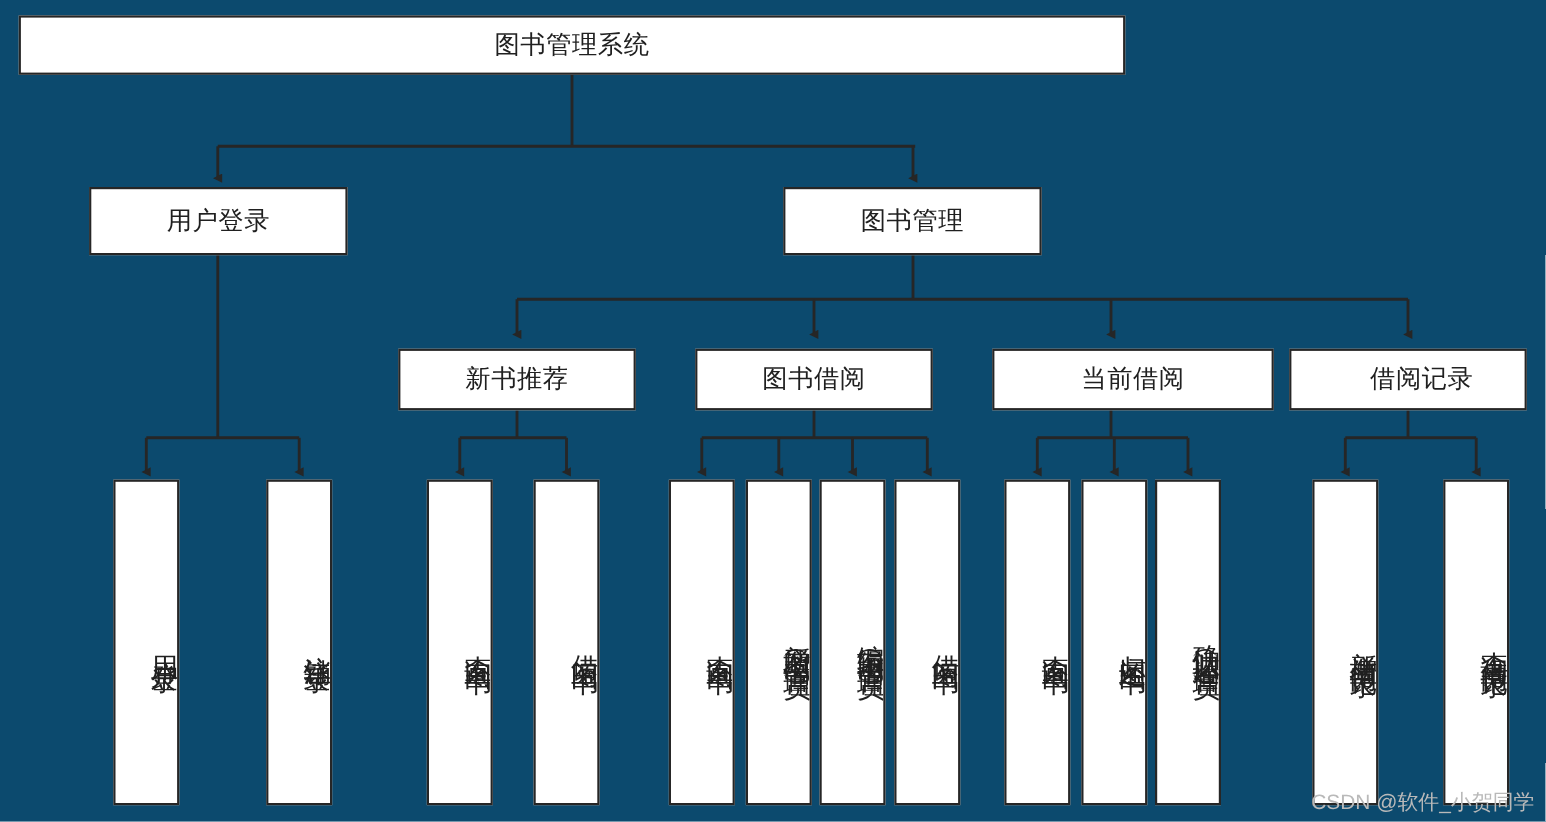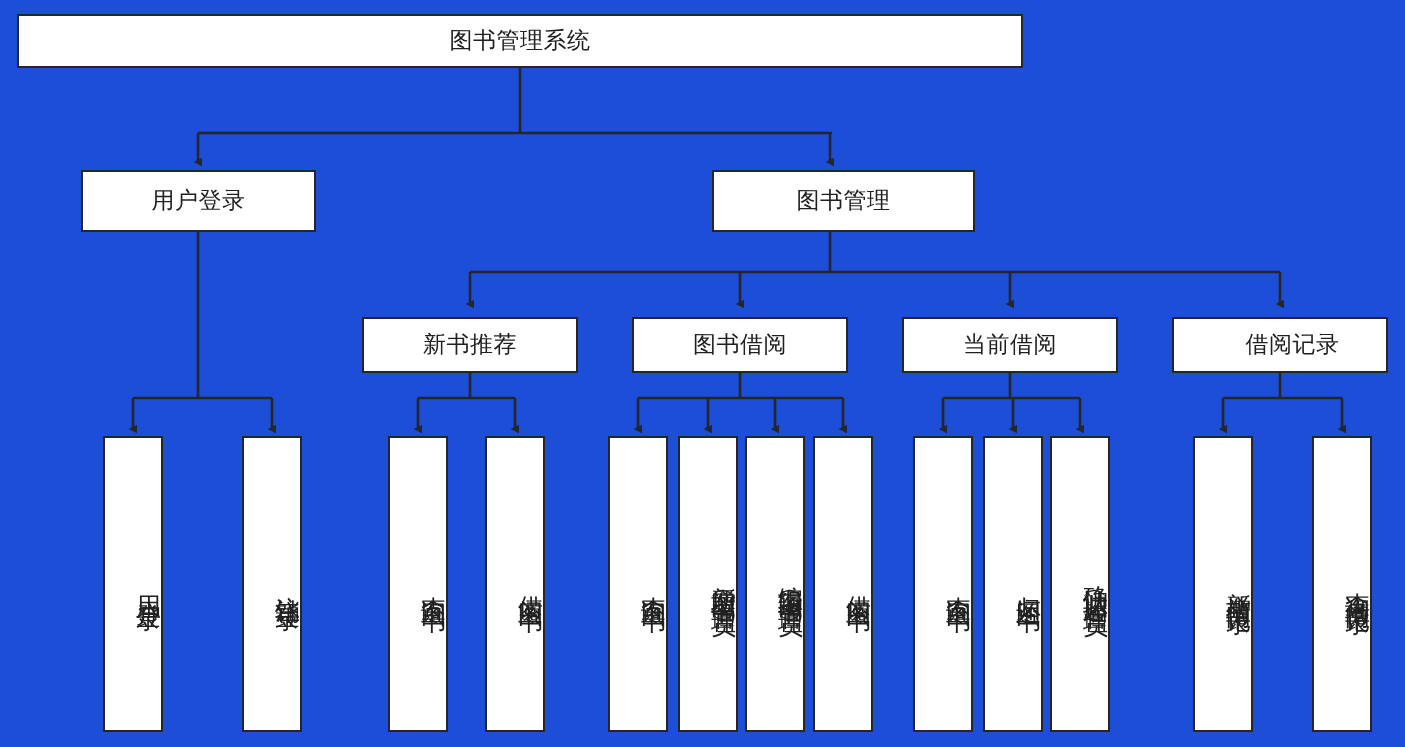--- a/index.html
+++ b/index.html
@@ -7,21 +7,21 @@
     padding: 0;
     background: #ffffff;
   }
   body {
     font-family: "Liberation Sans", "DejaVu Sans", sans-serif;
   }
   #diagram-root {
     position: relative;
     width: 1405px;
     height: 747px;
-    background: #1d4ed8;
+    background: #0c4a6e;
     overflow: hidden;
   }
   svg.diagram-canvas {
     position: absolute;
     left: 0;
     top: 0;
     width: 1405px;
     height: 747px;
   }
   .node-box {
@@ -129,31 +129,31 @@
     </g>
   </svg>
 
   <div class="node-box node-horizontal node-root" style="left:17px; top:14px; width:1006px; height:54px;">
     <span class="node-label">图书管理系统</span>
   </div>
 
   <div class="node-box node-horizontal" style="left:81px; top:170px; width:235px; height:62px;">
     <span class="node-label">用户登录</span>
   </div>
-  <div class="node-box node-horizontal" style="left:712px; top:170px; width:263px; height:62px;">
+  <div class="node-box node-horizontal" style="left:712px; top:170px; width:235px; height:62px;">
     <span class="node-label">图书管理</span>
   </div>
 
   <div class="node-box node-horizontal" style="left:632px; top:317px; width:216px; height:56px;">
     <span class="node-label">图书借阅</span>
   </div>
   <div class="node-box node-horizontal" style="left:362px; top:317px; width:216px; height:56px;">
     <span class="node-label">新书推荐</span>
   </div>
-  <div class="node-box node-horizontal" style="left:902px; top:317px; width:216px; height:56px;">
+  <div class="node-box node-horizontal" style="left:902px; top:317px; width:256px; height:56px;">
     <span class="node-label">当前借阅</span>
   </div>
   <div class="node-box node-horizontal" style="left:1172px; top:317px; width:216px; height:56px;padding-left:25px;">
     <span class="node-label">借阅记录</span>
   </div>
 
   <div class="node-box node-vertical" style="left:103px; top:436px; width:60px; height:296px;">
     <span class="node-label" style="margin-top: 138px;">用户登录</span>
   </div>
   <div class="node-box node-vertical" style="left:242px; top:436px; width:60px; height:296px;">
@@ -190,14 +190,15 @@
     <span class="node-label" style="margin-top: 128px;">确认归还（管理员）</span>
   </div>
 
   <div class="node-box node-vertical" style="left:1193px; top:436px; width:60px; height:296px;">
     <span class="node-label" style="margin-top: 134px;">新增借阅记录</span>
   </div>
   <div class="node-box node-vertical" style="left:1312px; top:436px; width:60px; height:296px;">
     <span class="node-label" style="margin-top: 134px;">查询借阅记录</span>
   </div>
 
+  <div class="watermark" style="left:1192px; top:716px;">CSDN @软件_小贺同学</div>
 
 </div>
 
 </body></html>

